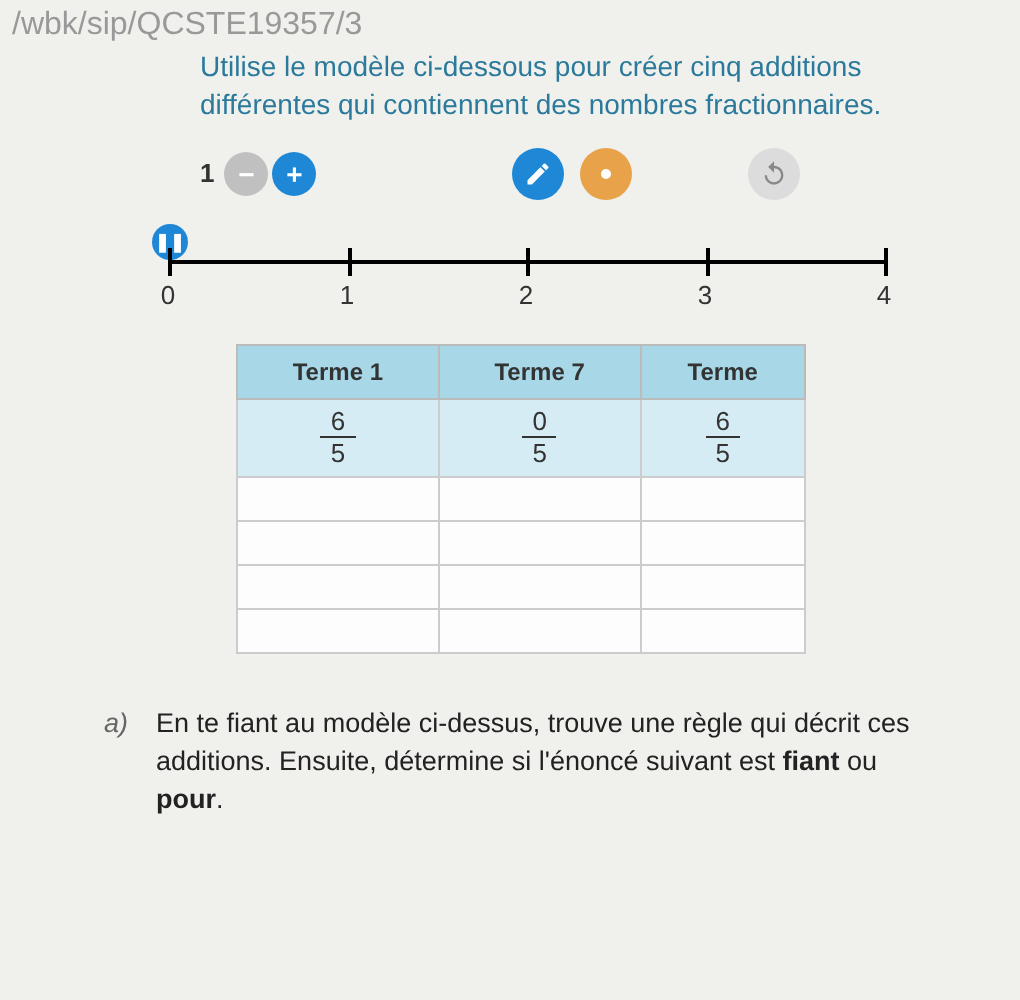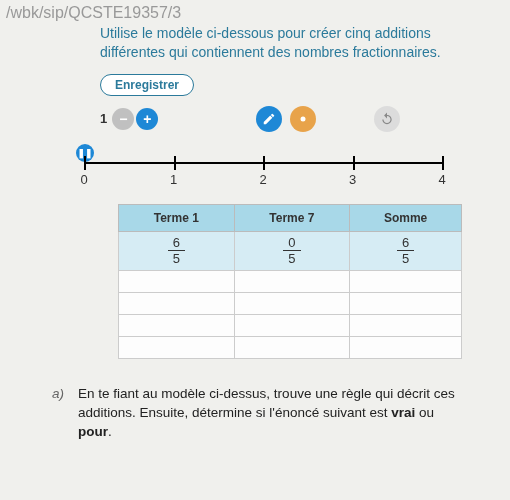--- a/index.html
+++ b/index.html
@@ -122,21 +122,21 @@
   }
   .tick-label {
     position: absolute;
     top: 16px;
     font-size: 13px;
     transform: translateX(-50%);
   }
   .table {
     margin: 0 80px 0 90px;
     border-collapse: collapse;
-    width: 344px;
+    width: 285px;
   }
   .table th {
     background: #a8d8e8;
     font-size: 12px;
     font-weight: 600;
     padding: 6px 4px;
     border: 1px solid #bbb;
     text-align: center;
   }
   .table td {
@@ -172,23 +172,20 @@
 </style>
 </head>
 <body>
 
 <div class="breadcrumb">/wbk/sip/QCSTE19357/3</div>
 
 <div class="content">
 
   <div class="instruction">Utilise le modèle ci-dessous pour créer cinq additions différentes qui contiennent des nombres fractionnaires.</div>
 
-  <div class="toolbar">
-    <button class="save-btn">Enregistrer</button>
-  </div>
 
   <div class="icon-row">
     <div class="counter">
       <span class="counter-num">1</span>
       <span class="round-btn minus-btn">−</span>
       <span class="round-btn plus-btn">+</span>
     </div>
     <div class="spacer"></div>
     <span class="circ tool-blue">
       <svg width="14" height="14" viewBox="0 0 24 24" fill="#fff">
@@ -222,21 +219,21 @@
       <div class="tick-label" style="left:75%">3</div>
       <div class="tick-label" style="left:100%">4</div>
     </div>
   </div>
 
   <table class="table">
     <tbody>
         <tr>
       <th>Terme 1</th>
       <th>Terme 7</th>
-      <th>Somme</th>
+      <th>Terme</th>
     </tr>
     <tr>
       <td class="frac-cell">
         <span class="frac"><span class="n">6</span><span class="d">5</span></span>
       </td>
       <td class="frac-cell">
         <span class="frac"><span class="n">0</span><span class="d">5</span></span>
       </td>
       <td class="frac-cell">
         <span class="frac"><span class="n">6</span><span class="d">5</span></span>
@@ -261,17 +258,17 @@
           <td></td>
           <td></td>
           <td></td>
         </tr>
   </tbody>
     </table>
 
   <div class="question">
     <div class="q-label">a)</div>
     <div class="q-text">
-      <span>En te fiant au modèle ci-dessus, trouve une règle qui décrit ces additions. Ensuite, détermine si l'énoncé suivant est </span><b>vrai</b><span> ou </span><b>pour</b><span>.</span>
+      <span>En te fiant au modèle ci-dessus, trouve une règle qui décrit ces additions. Ensuite, détermine si l'énoncé suivant est </span><b>fiant</b><span> ou </span><b>pour</b><span>.</span>
     </div>
   </div>
 
 </div>
 
 </body></html>

